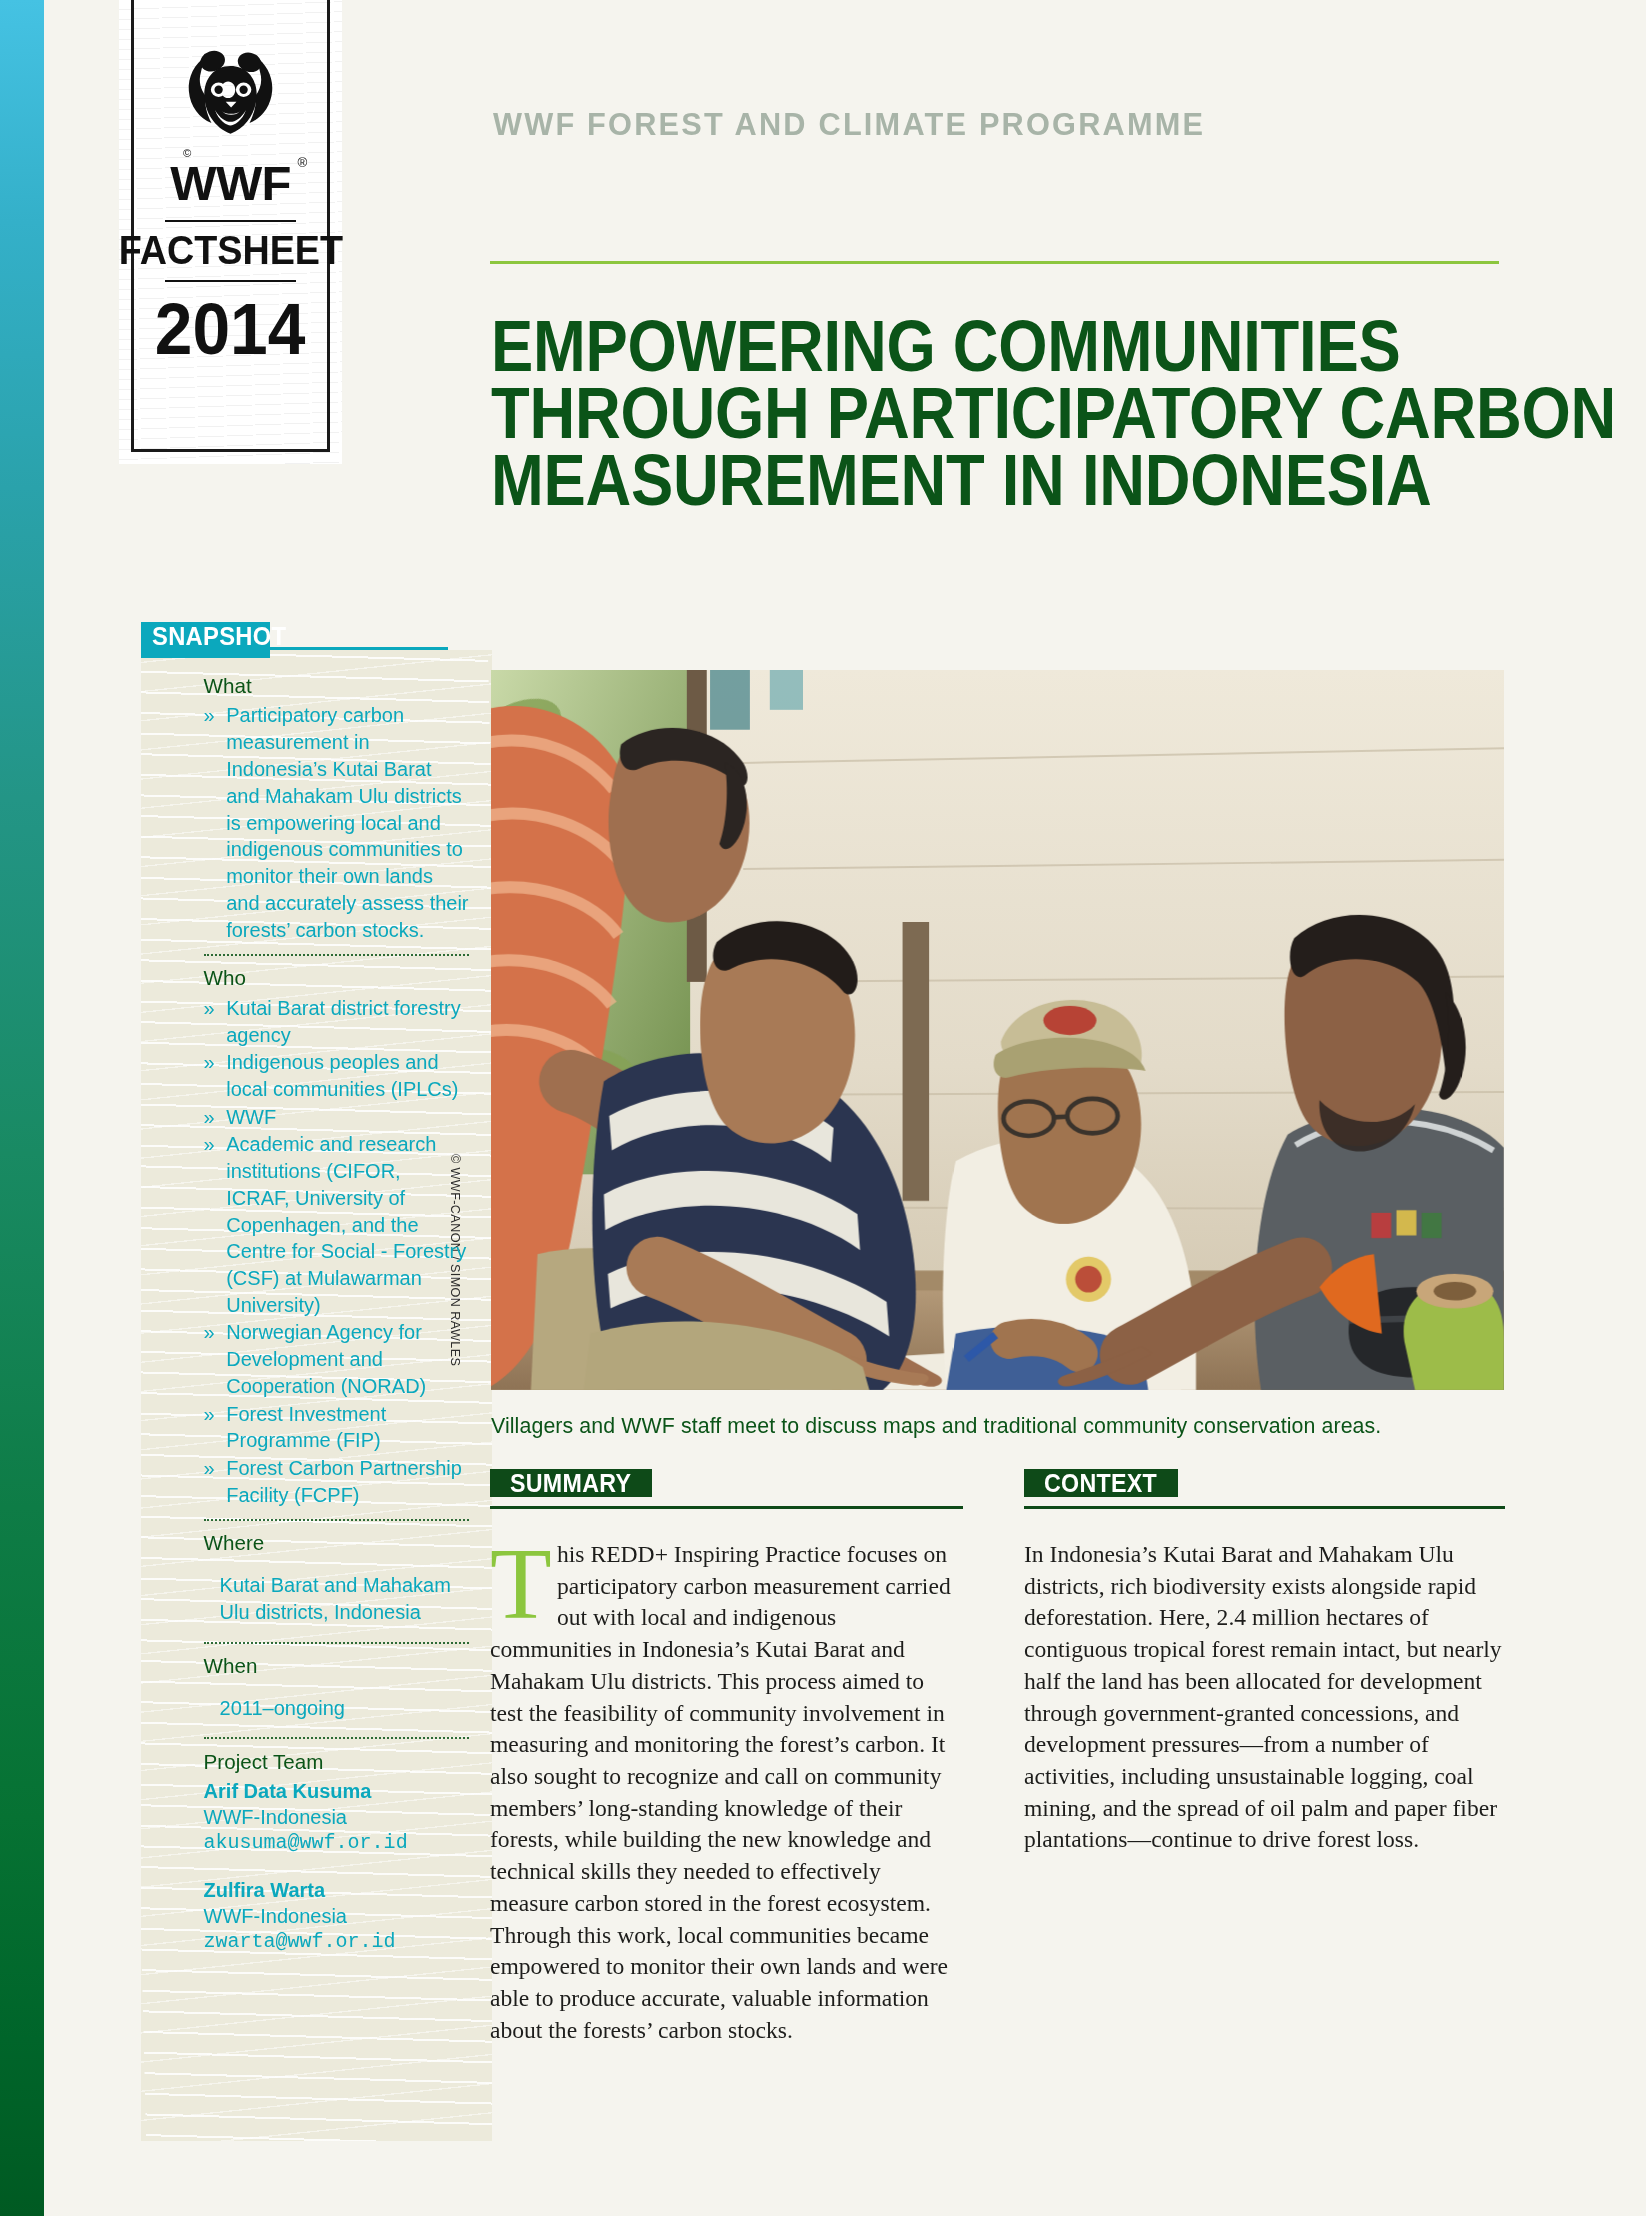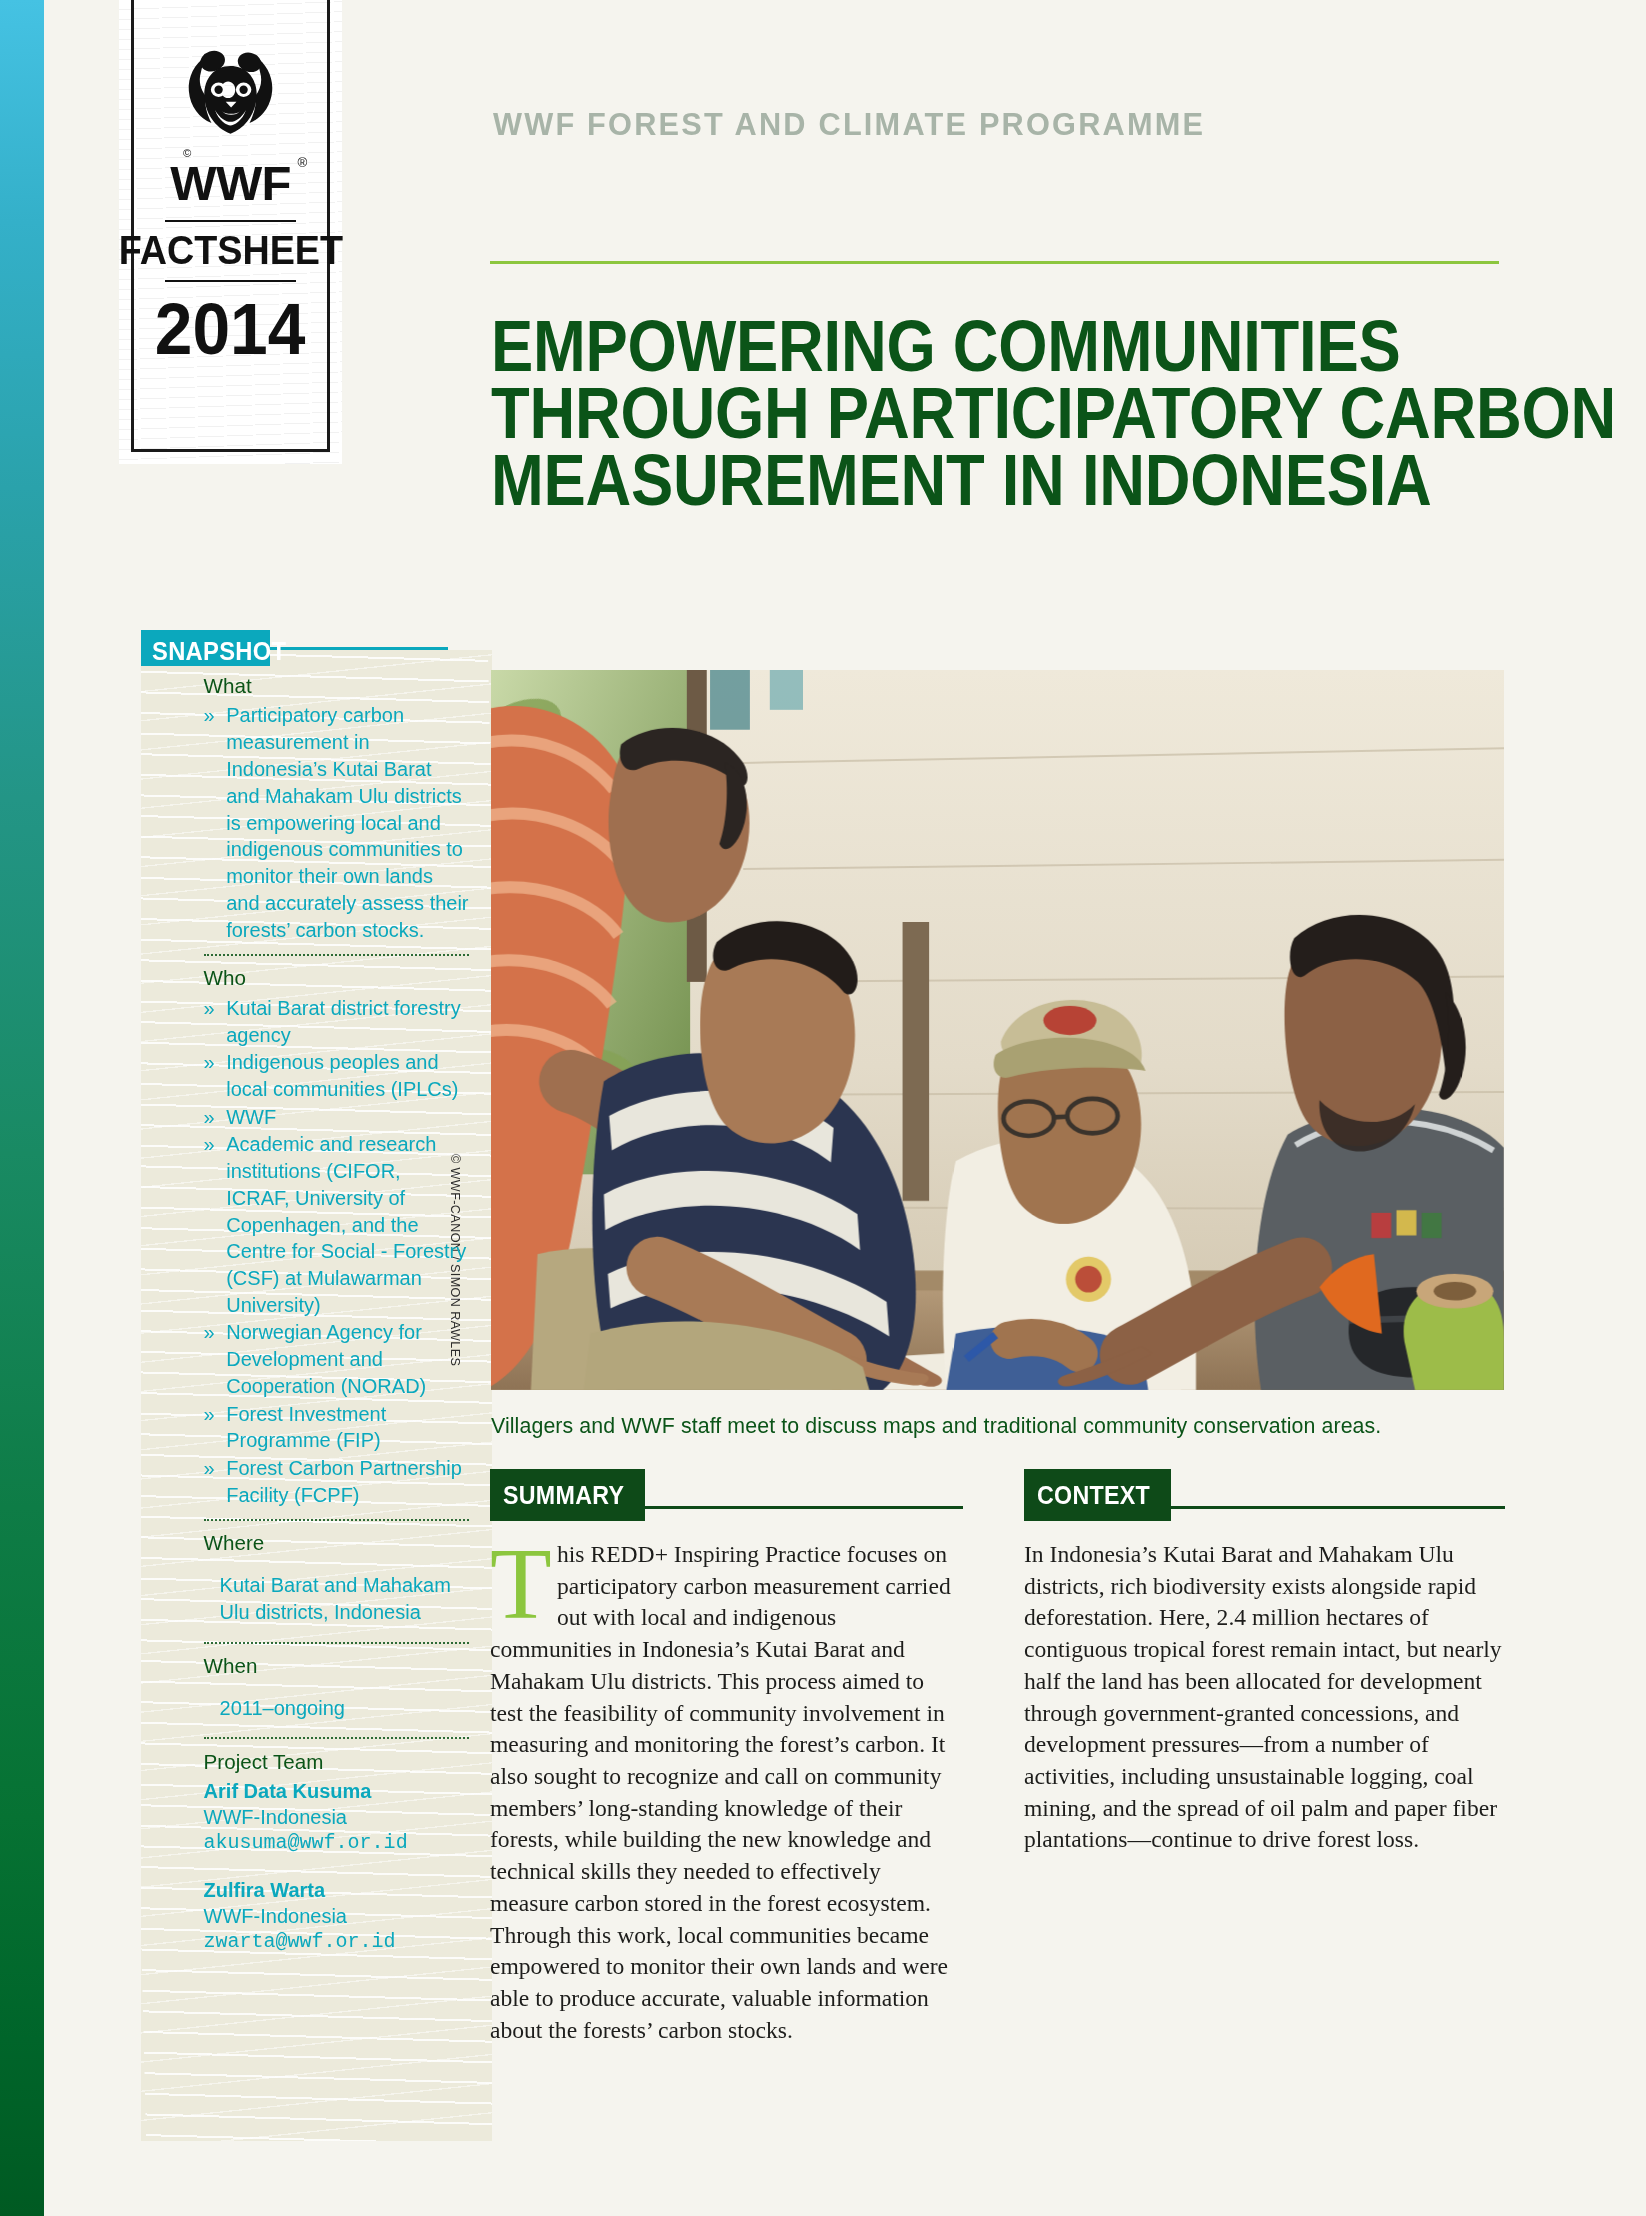--- a/index.html
+++ b/index.html
@@ -97,22 +97,22 @@
     font-size:72px;line-height:0.93;letter-spacing:-0.3px;
     transform:scaleX(0.88);transform-origin:left top;
   }
   .main-title .tl{display:block;white-space:nowrap;}
 
   
   .snap{
     position:absolute;left:141px;top:614px;width:307px;height:1527px;
   }
   .snap-badge{
-    position:absolute;left:0;top:16px;height:36px;width:129px;
-    background:#0ba8bd;display:flex;align-items:flex-end;padding-left:10.6px;
+    position:absolute;left:0;top:8px;height:36px;width:129px;
+    background:#0ba8bd;display:flex;align-items:flex-start;padding-left:10.6px;
     box-sizing:border-box;z-index:3;
   }
   .snap-badge span{
     font-family:"Liberation Sans Narrow","Liberation Sans", sans-serif;
     font-weight:bold;font-size:25px;color:#ffffff;letter-spacing:0.3px;
     transform:scaleX(0.95);transform-origin:left center;
   }
   .snap-rule{
     position:absolute;left:0;top:33px;width:307px;height:2.7px;background:#0ba8bd;z-index:2;
   }
@@ -170,22 +170,22 @@
     font-family:"Liberation Sans Narrow","Liberation Sans", sans-serif;
     font-size:22px;color:#0b5418;letter-spacing:0.1px;
     transform:scaleX(0.97);transform-origin:left top;white-space:nowrap;
   }
 
   
   .colhead{
     position:absolute;height:40px;
   }
   .colhead .tag{
-    position:absolute;left:0;top:0;height:52px;
-    background:#0e4a18;display:flex;align-items:center;padding:0 12px 0 13px;
+    position:absolute;left:0;top:0;height:28px;
+    background:#0e4a18;display:flex;align-items:center;padding:0 12px 0 20px;
     box-sizing:border-box;z-index:3;
   }
   .colhead .tag span{
     font-family:"Liberation Sans Narrow","Liberation Sans", sans-serif;
     font-weight:bold;font-size:25px;color:#ffffff;letter-spacing:0.3px;
     transform:scaleX(0.93);transform-origin:left center;white-space:nowrap;
   }
   .colhead .line{
     position:absolute;left:0;bottom:0;height:2.7px;background:#0e4a18;width:100%;
   }

